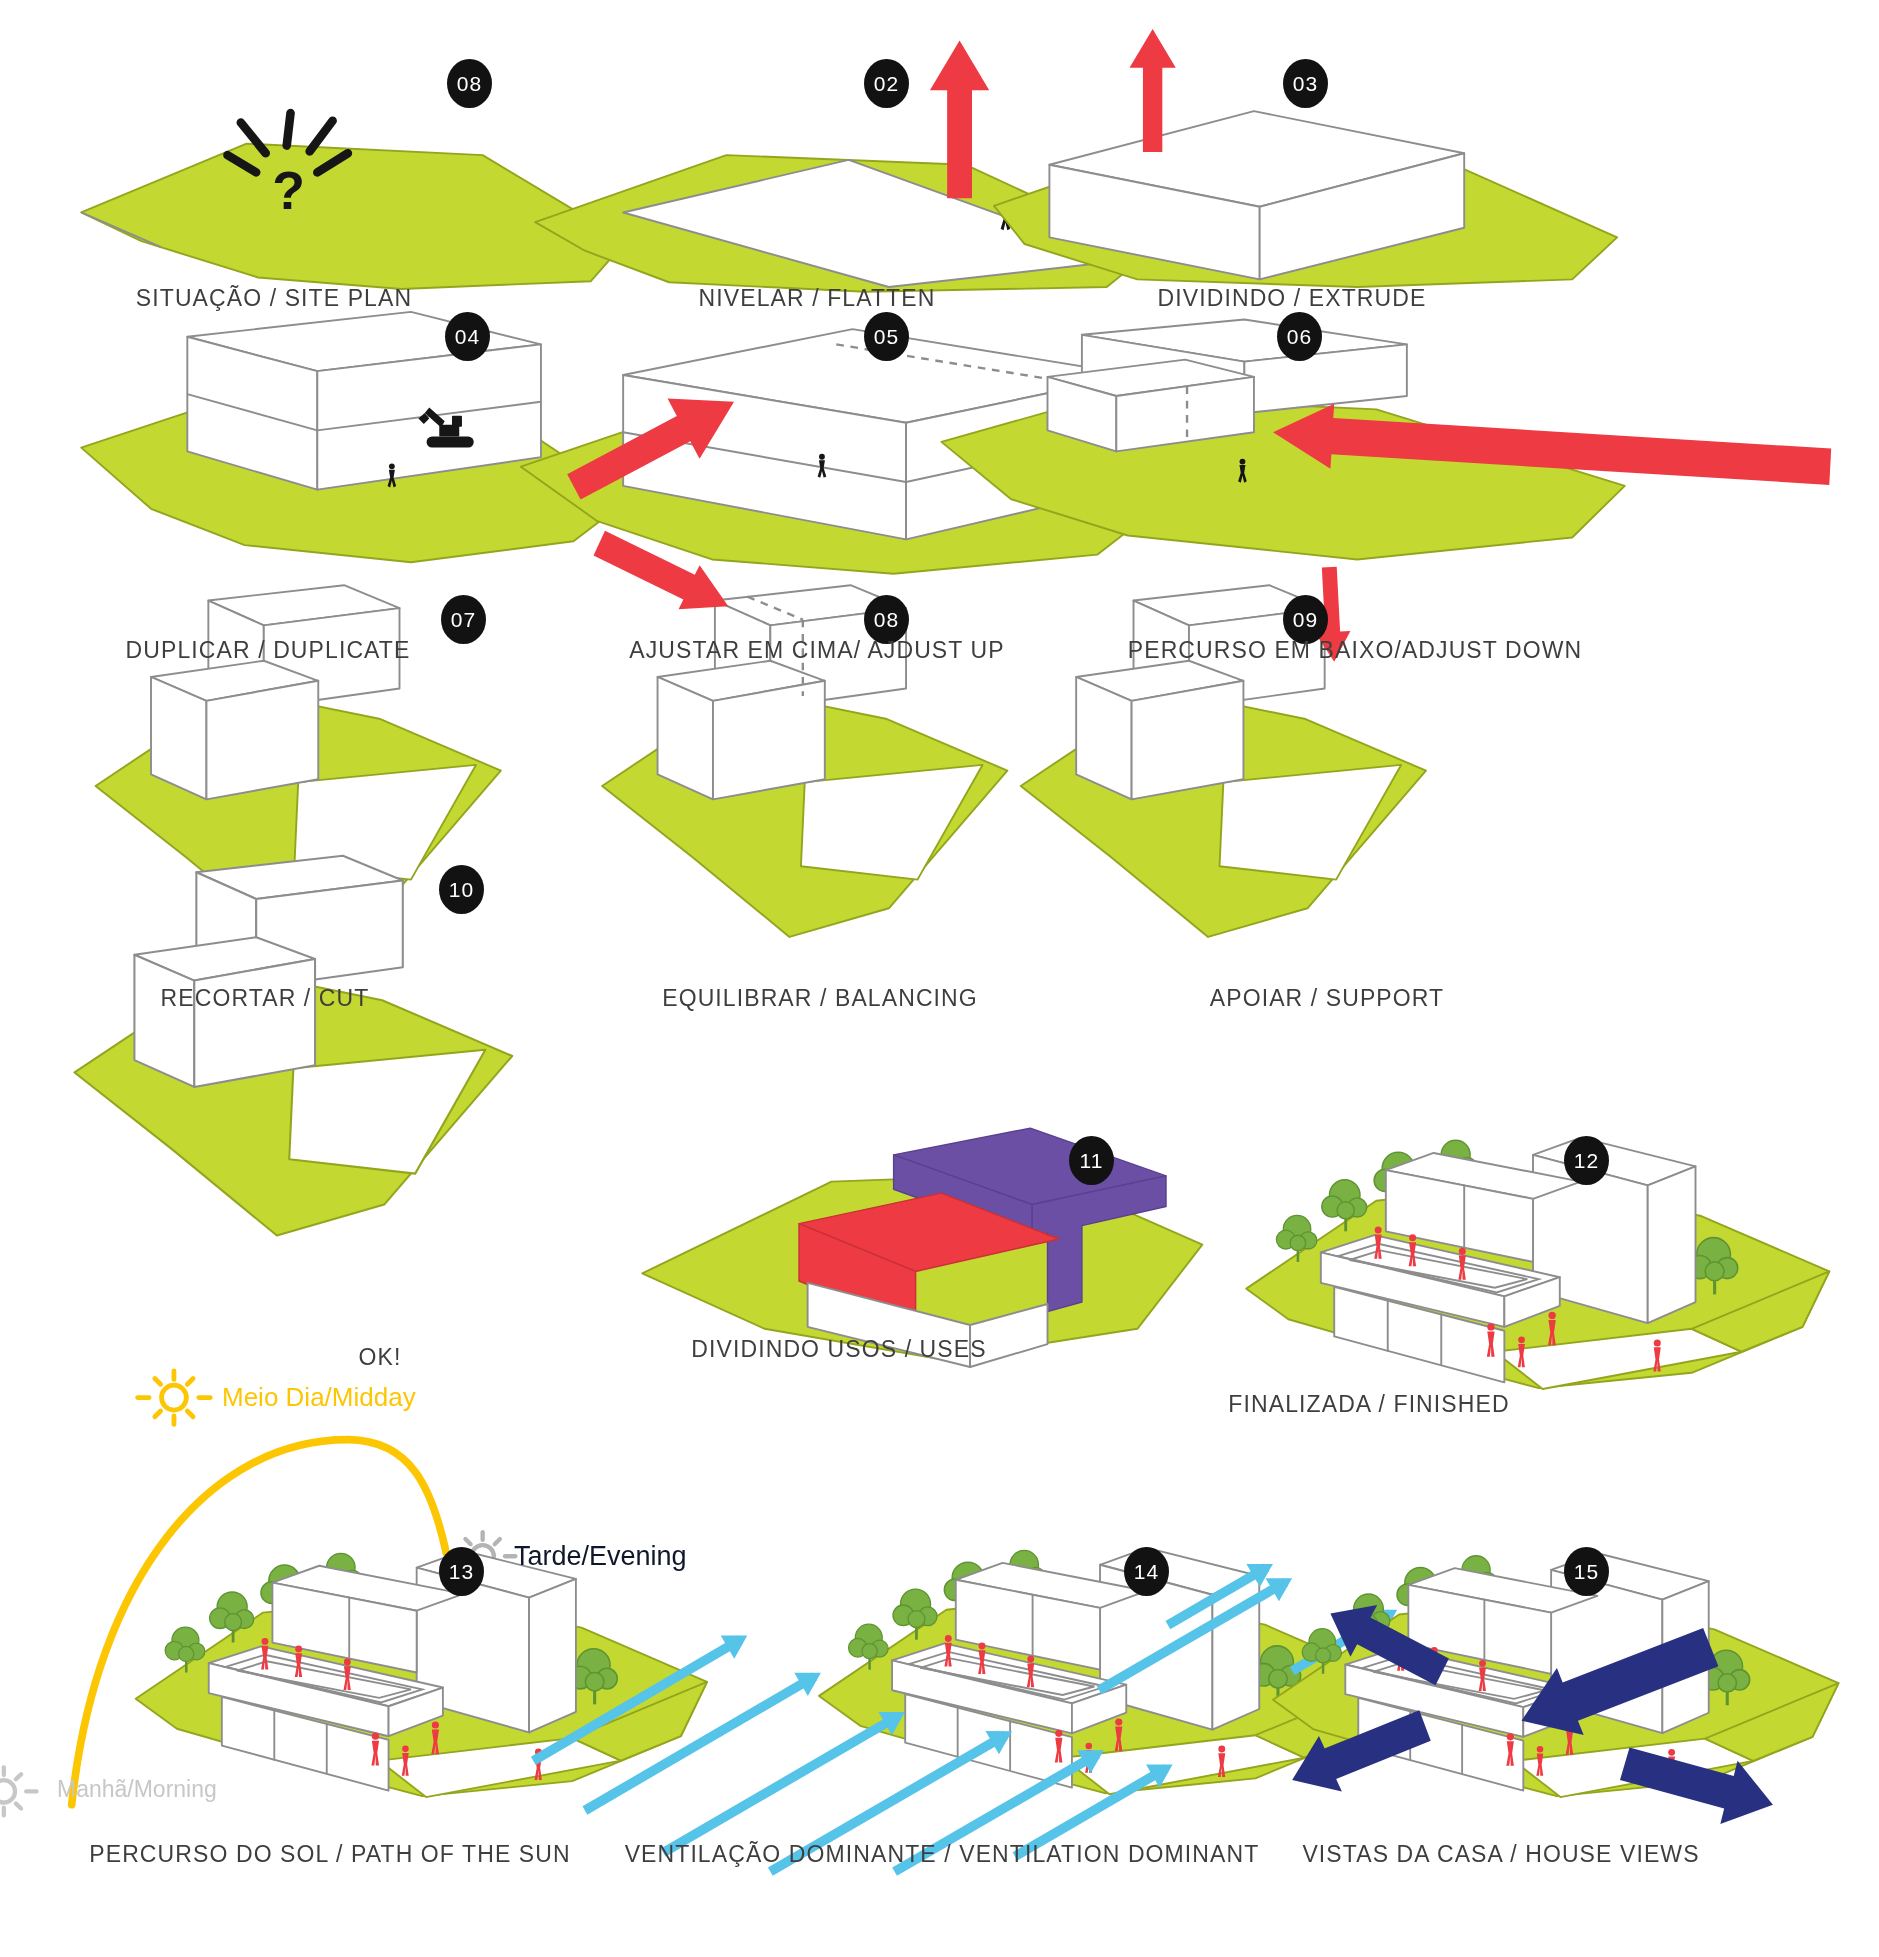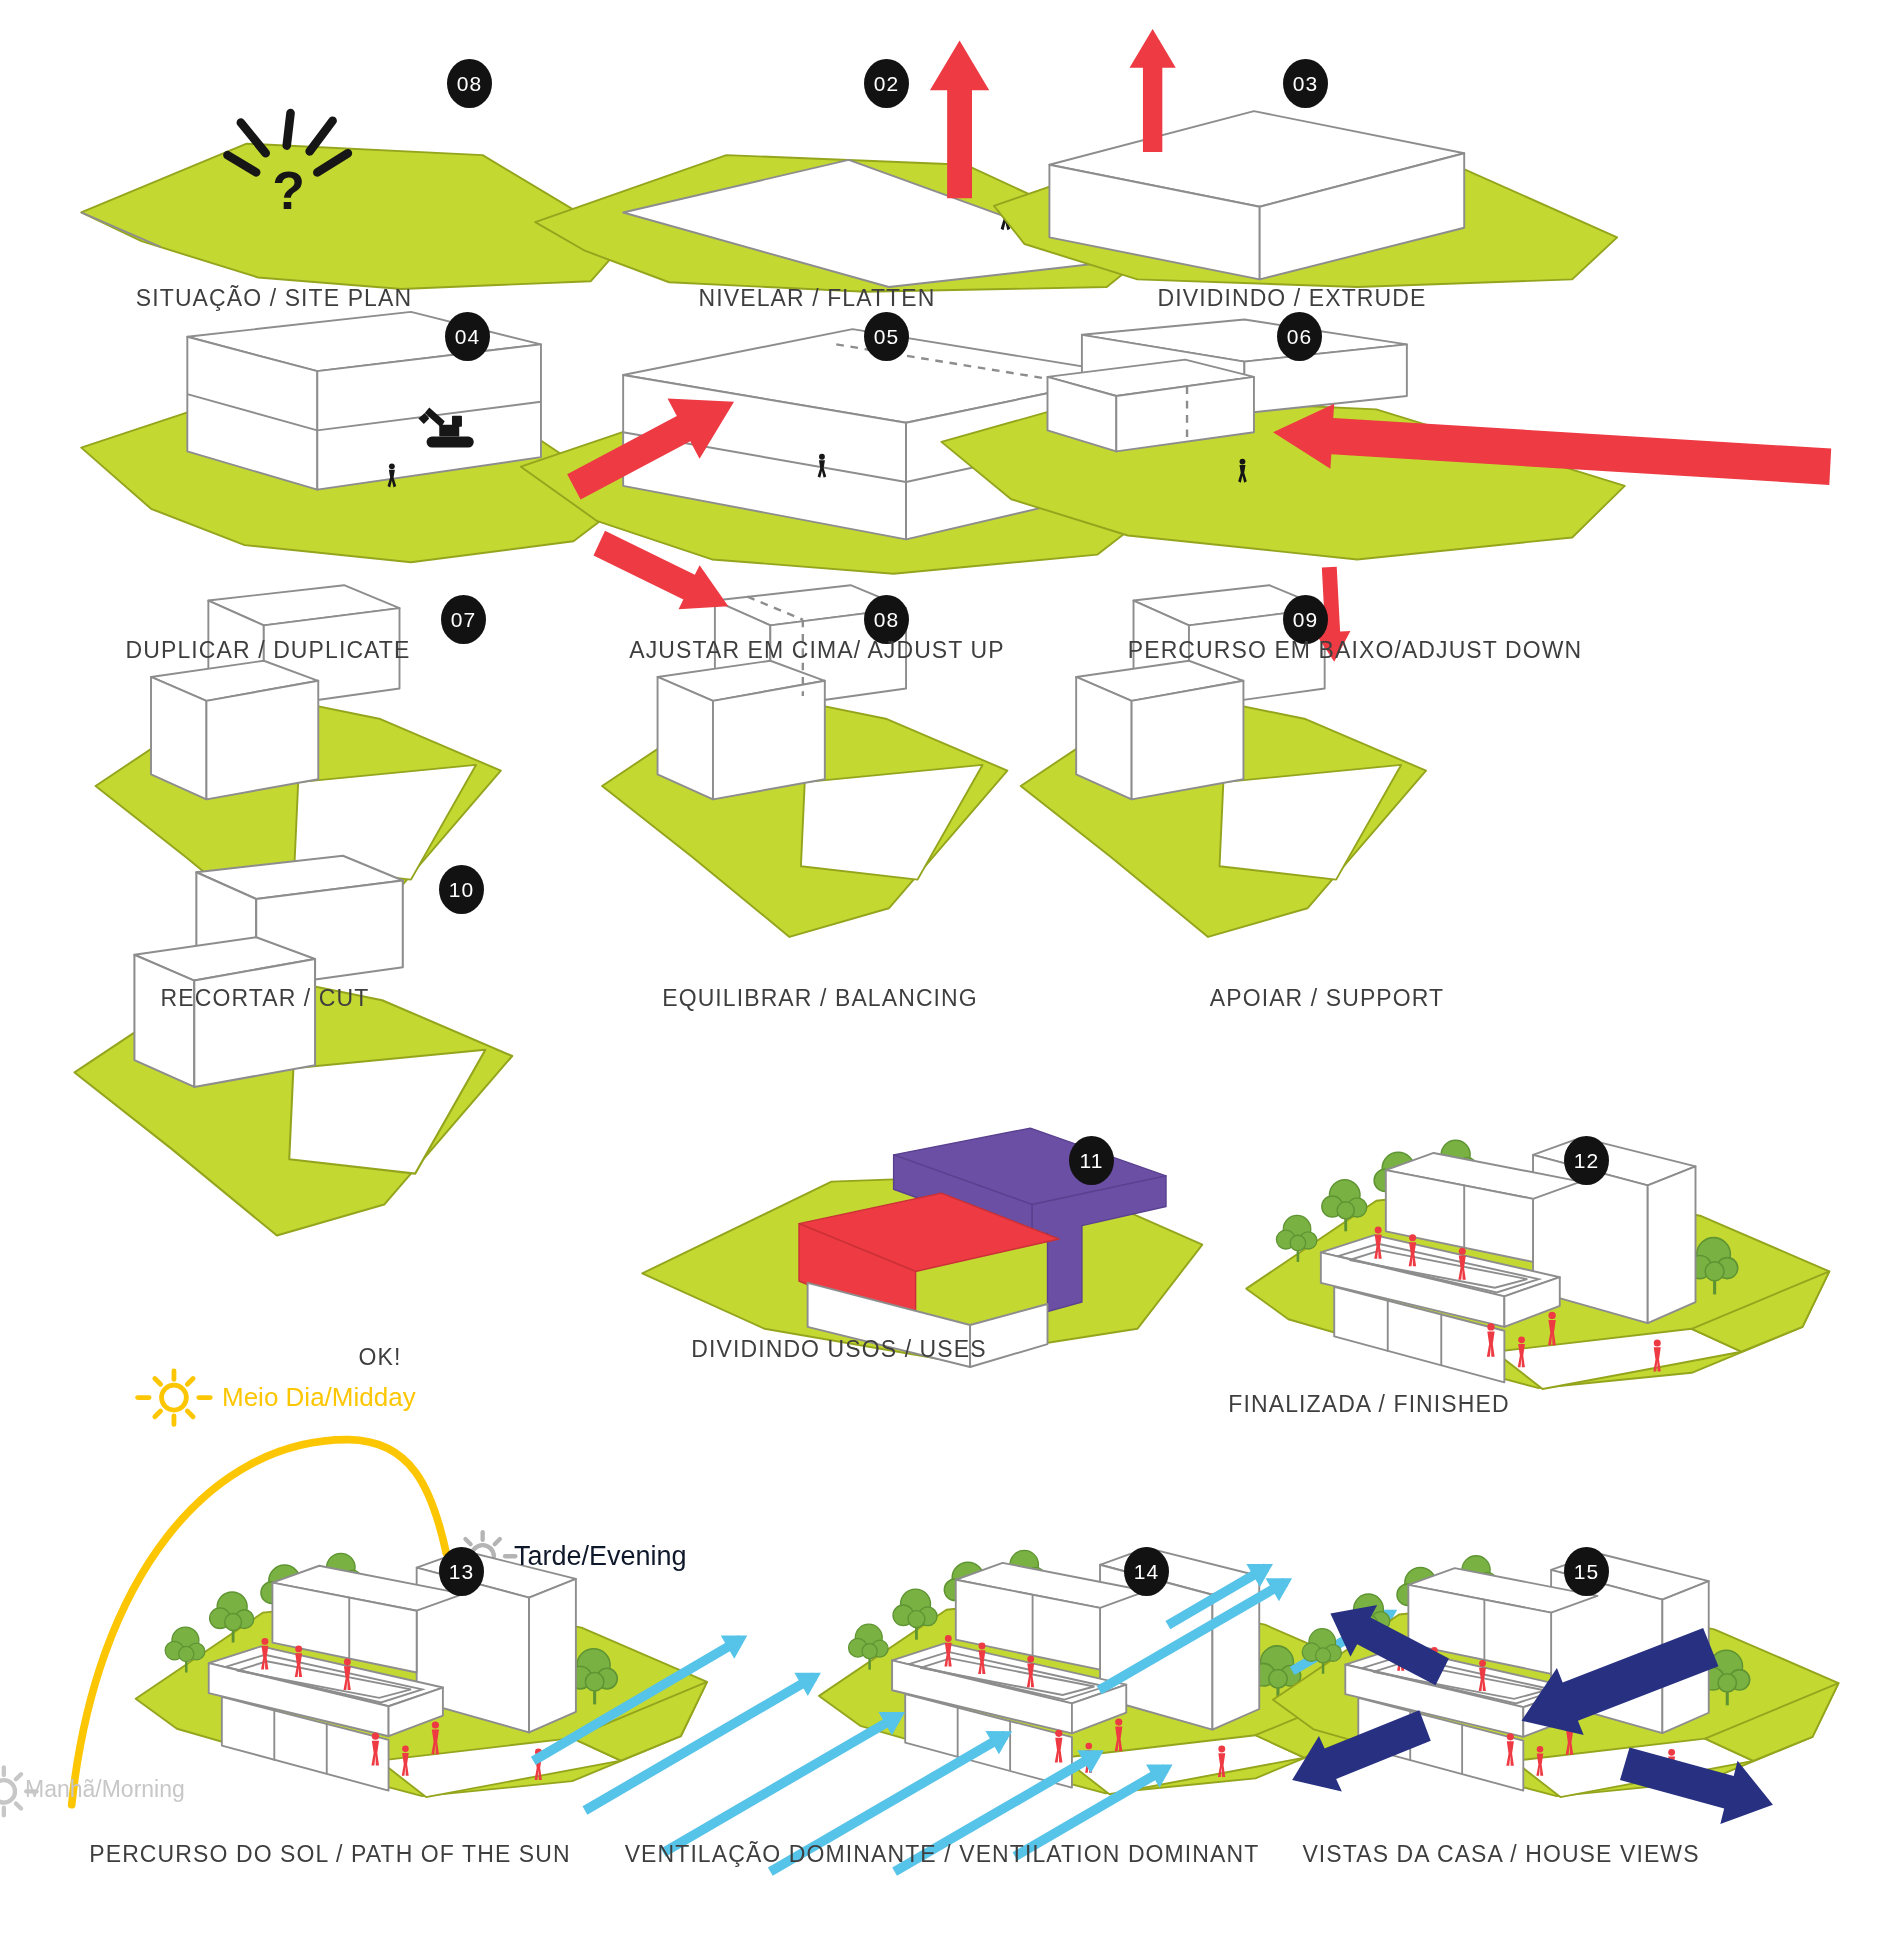--- a/index.html
+++ b/index.html
@@ -6,21 +6,21 @@
   body{width:1879px;height:1958px;position:relative;font-family:"Liberation Sans",sans-serif;overflow:hidden;}
   #canvas{position:absolute;left:0;top:0;width:1879px;height:1958px;}
   #art{position:absolute;left:0;top:0;}
   .badge{position:absolute;width:45px;height:49px;background:#121212;border-radius:50%;color:#fff;
          display:flex;align-items:center;justify-content:center;font-size:21px;letter-spacing:1px;}
   .lbl{position:absolute;transform:translateX(-50%);white-space:nowrap;font-size:23px;
        letter-spacing:1.1px;color:#3e3e3e;}
   .sunlbl{position:absolute;font-weight:normal;white-space:nowrap;}
   .sunlbl.mid{color:var(--yellow);font-size:26px;}
   .sunlbl.eve{color:#0f172a;font-size:27px;}
-  .sunlbl.mor{color:#c7c7c7;font-size:23px;}
+  .sunlbl.mor{color:#c7c7c7;font-size:23px;margin-left:32px;}
   
   .f-green{fill:var(--green);stroke:var(--green-stroke);stroke-width:2;stroke-linejoin:round;}
   .notch{fill:#fff;stroke:var(--green-stroke);stroke-width:2;stroke-linejoin:round;}
   .vol{fill:#fff;stroke:#8d8d8d;stroke-width:2;stroke-linejoin:round;}
   .ln{stroke:#8d8d8d;stroke-width:2;fill:none;}
   .dash{stroke:#8d8d8d;stroke-width:2.5;fill:none;stroke-dasharray:8 7;}
   .red{fill:var(--red);}
   .purp{fill:var(--purple);stroke:#5a4190;stroke-width:1.5;stroke-linejoin:round;}
   .redblk{fill:var(--red);stroke:#c93136;stroke-width:1.5;stroke-linejoin:round;}
   .blk{fill:#161616;}

